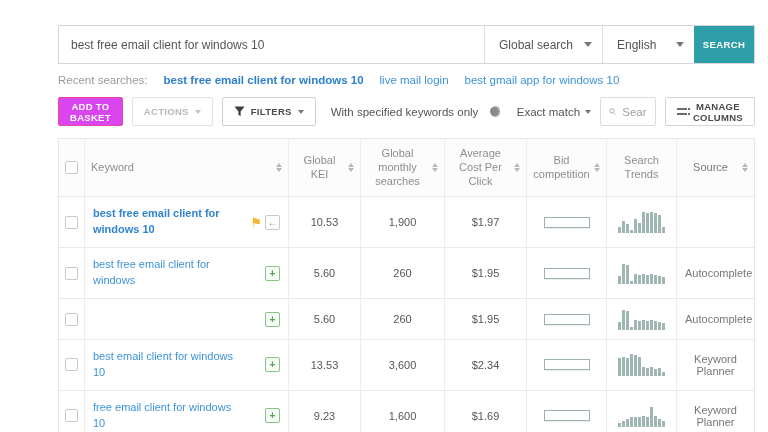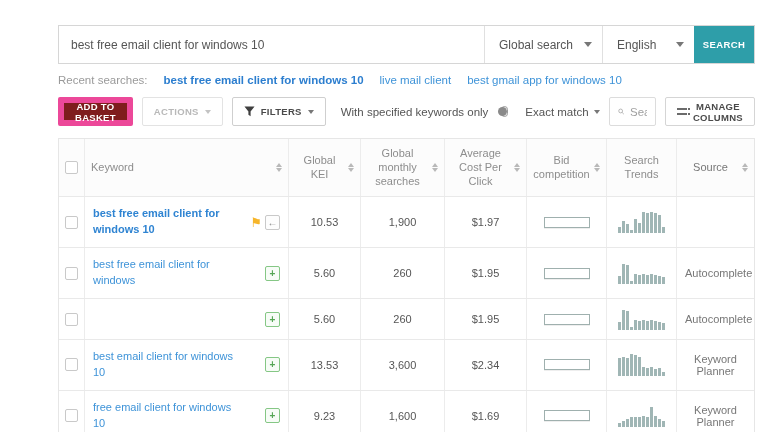--- a/index.html
+++ b/index.html
@@ -19,21 +19,21 @@
 
   
   .recent { margin-top:10px; font-size:11.5px; display:flex; gap:16px; align-items:baseline; white-space:nowrap; }
   .recent .lbl { color:#9a9a9a; }
   .recent a { text-decoration:none; color:#3e93d8; cursor:pointer; }
   .recent a.primary { color:#2c7ecf; font-weight:bold; }
 
   
   .toolbar { margin-top:11px; display:flex; align-items:center; gap:9px; height:29px; }
   .btn { height:29px; display:inline-flex; align-items:center; gap:6px; padding:0 11px; font-size:9.5px; font-weight:bold; letter-spacing:.3px; border-radius:2px; cursor:pointer; background:#fff; }
-  .btn-basket { background:#7f1d1d; color:#fff; border:6px solid #ec4899; }
+  .btn-basket { background:#d946ef; color:#fff; border:1px solid #ec4899; }
   .btn-actions { border:1px solid #e3e3e3; color:#b8b8b8; }
   .btn-filters { border:1px solid #cfcfcf; color:#4a4a4a; }
   .funnel { width:11px; height:11px; display:inline-block; }
   .tgl-label { font-size:11.5px; color:#555; margin-left:6px; white-space:nowrap; }
   .toggle { width:19px; height:11px; border:1px solid #9a9a9a; border-radius:6px; position:relative; display:inline-block; margin-left:4px; cursor:pointer; }
   .toggle .knob { position:absolute; right:0px; top:0px; width:9px; height:9px; border-radius:50%; background:#8a8a8a; }
   .exact { font-size:11.5px; color:#555; display:inline-flex; align-items:center; gap:5px; margin-left:8px; white-space:nowrap; cursor:pointer; }
   .kw-search { margin-left:auto; width:118px; height:29px; border:1px solid #dcdcdc; border-radius:2px; display:flex; align-items:center; padding:0 8px; gap:6px; }
   .kw-search input { border:none; outline:none; width:100%; font-family:inherit; font-size:11.5px; color:#555; }
   .kw-search input::placeholder { color:#9f9f9f; }
@@ -90,21 +90,21 @@
       <div class="sb-select lang">
         <span>English</span>
         <span class="caret"></span>
       </div>
       <button class="search-btn">SEARCH</button>
     </div>
 
     <div class="recent">
       <span class="lbl">Recent searches:</span>
       <a class="primary">best free email client for windows 10</a>
-      <a>live mail client</a>
+      <a>live mail login</a>
       <a>best gmail app for windows 10</a>
     </div>
 
     <div class="toolbar">
       <button class="btn btn-basket">ADD TO BASKET</button>
       <button class="btn btn-actions">
         <span>ACTIONS</span>
         <span class="caret sm" style="border-top-color:#c3c3c3;"></span>
       </button>
       <button class="btn btn-filters">

